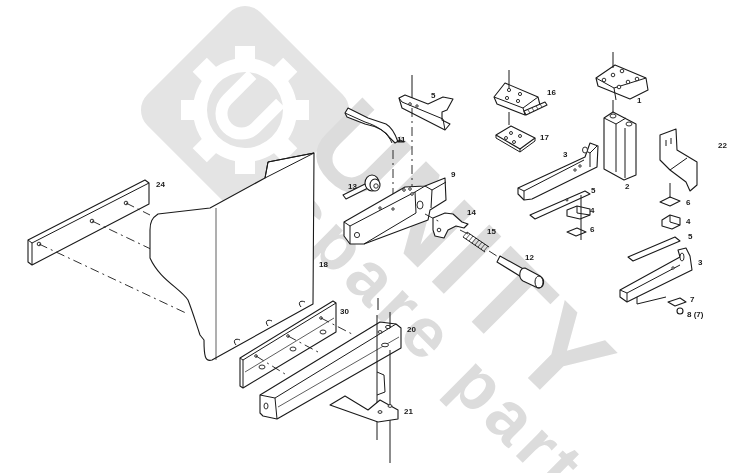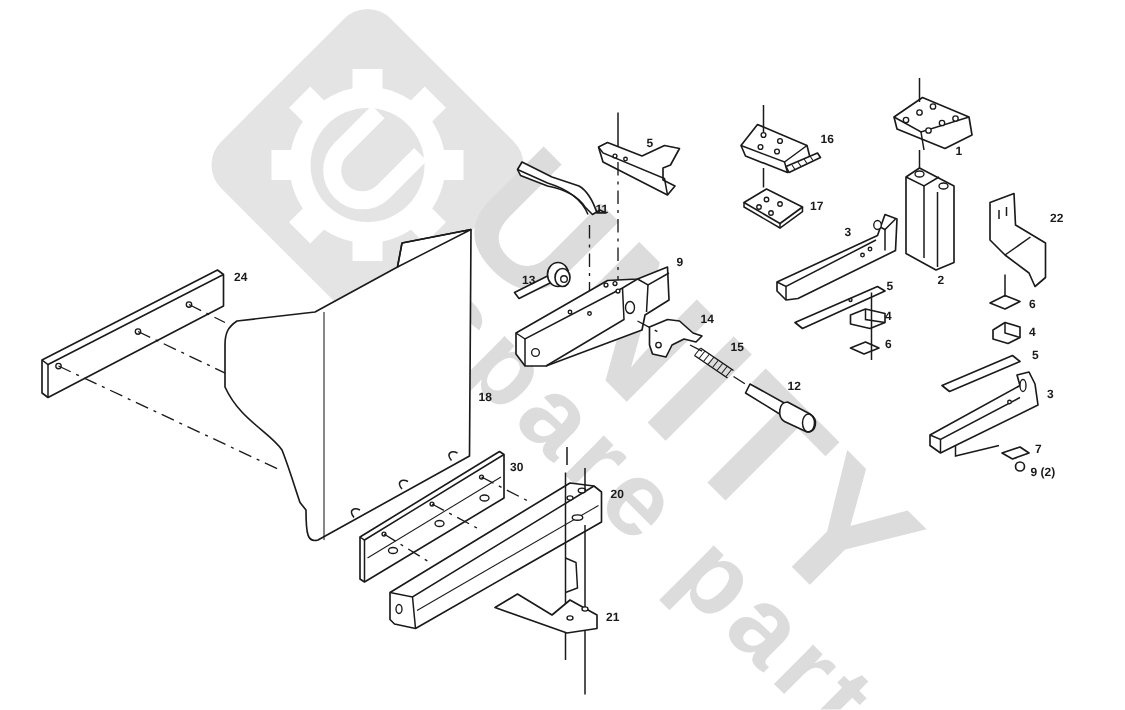--- a/index.html
+++ b/index.html
@@ -292,28 +292,28 @@
 <span class="label" style="left:625px;top:183px;">2</span>
 <span class="label" style="left:563px;top:151px;">3</span>
 <span class="label" style="left:698px;top:259px;">3</span>
 <span class="label" style="left:590px;top:207px;">4</span>
 <span class="label" style="left:686px;top:218px;">4</span>
 <span class="label" style="left:591px;top:187px;">5</span>
 <span class="label" style="left:688px;top:233px;">5</span>
 <span class="label" style="left:590px;top:226px;">6</span>
 <span class="label" style="left:686px;top:199px;">6</span>
 <span class="label" style="left:690px;top:296px;">7</span>
-<span class="label" style="left:687px;top:311px;">9 (2)</span>
+<span class="label" style="left:687px;top:311px;">8 (7)</span>
 <span class="label" style="left:451px;top:171px;">9</span>
 <span class="label" style="left:431px;top:92px;">5</span>
 <span class="label" style="left:362px;top:136px;margin-left:35px;">11</span>
 <span class="label" style="left:525px;top:254px;">12</span>
 <span class="label" style="left:348px;top:183px;">13</span>
 <span class="label" style="left:467px;top:209px;">14</span>
 <span class="label" style="left:487px;top:228px;">15</span>
 <span class="label" style="left:547px;top:89px;">16</span>
 <span class="label" style="left:540px;top:134px;">17</span>
 <span class="label" style="left:319px;top:261px;">18</span>
 <span class="label" style="left:407px;top:326px;">20</span>
 <span class="label" style="left:340px;top:308px;">30</span>
 <span class="label" style="left:404px;top:408px;">21</span>
-<span class="label" style="left:700px;top:142px;">22</span>
+<span class="label" style="left:718px;top:142px;">22</span>
 <span class="label" style="left:156px;top:181px;">24</span>
 
 </body></html>

